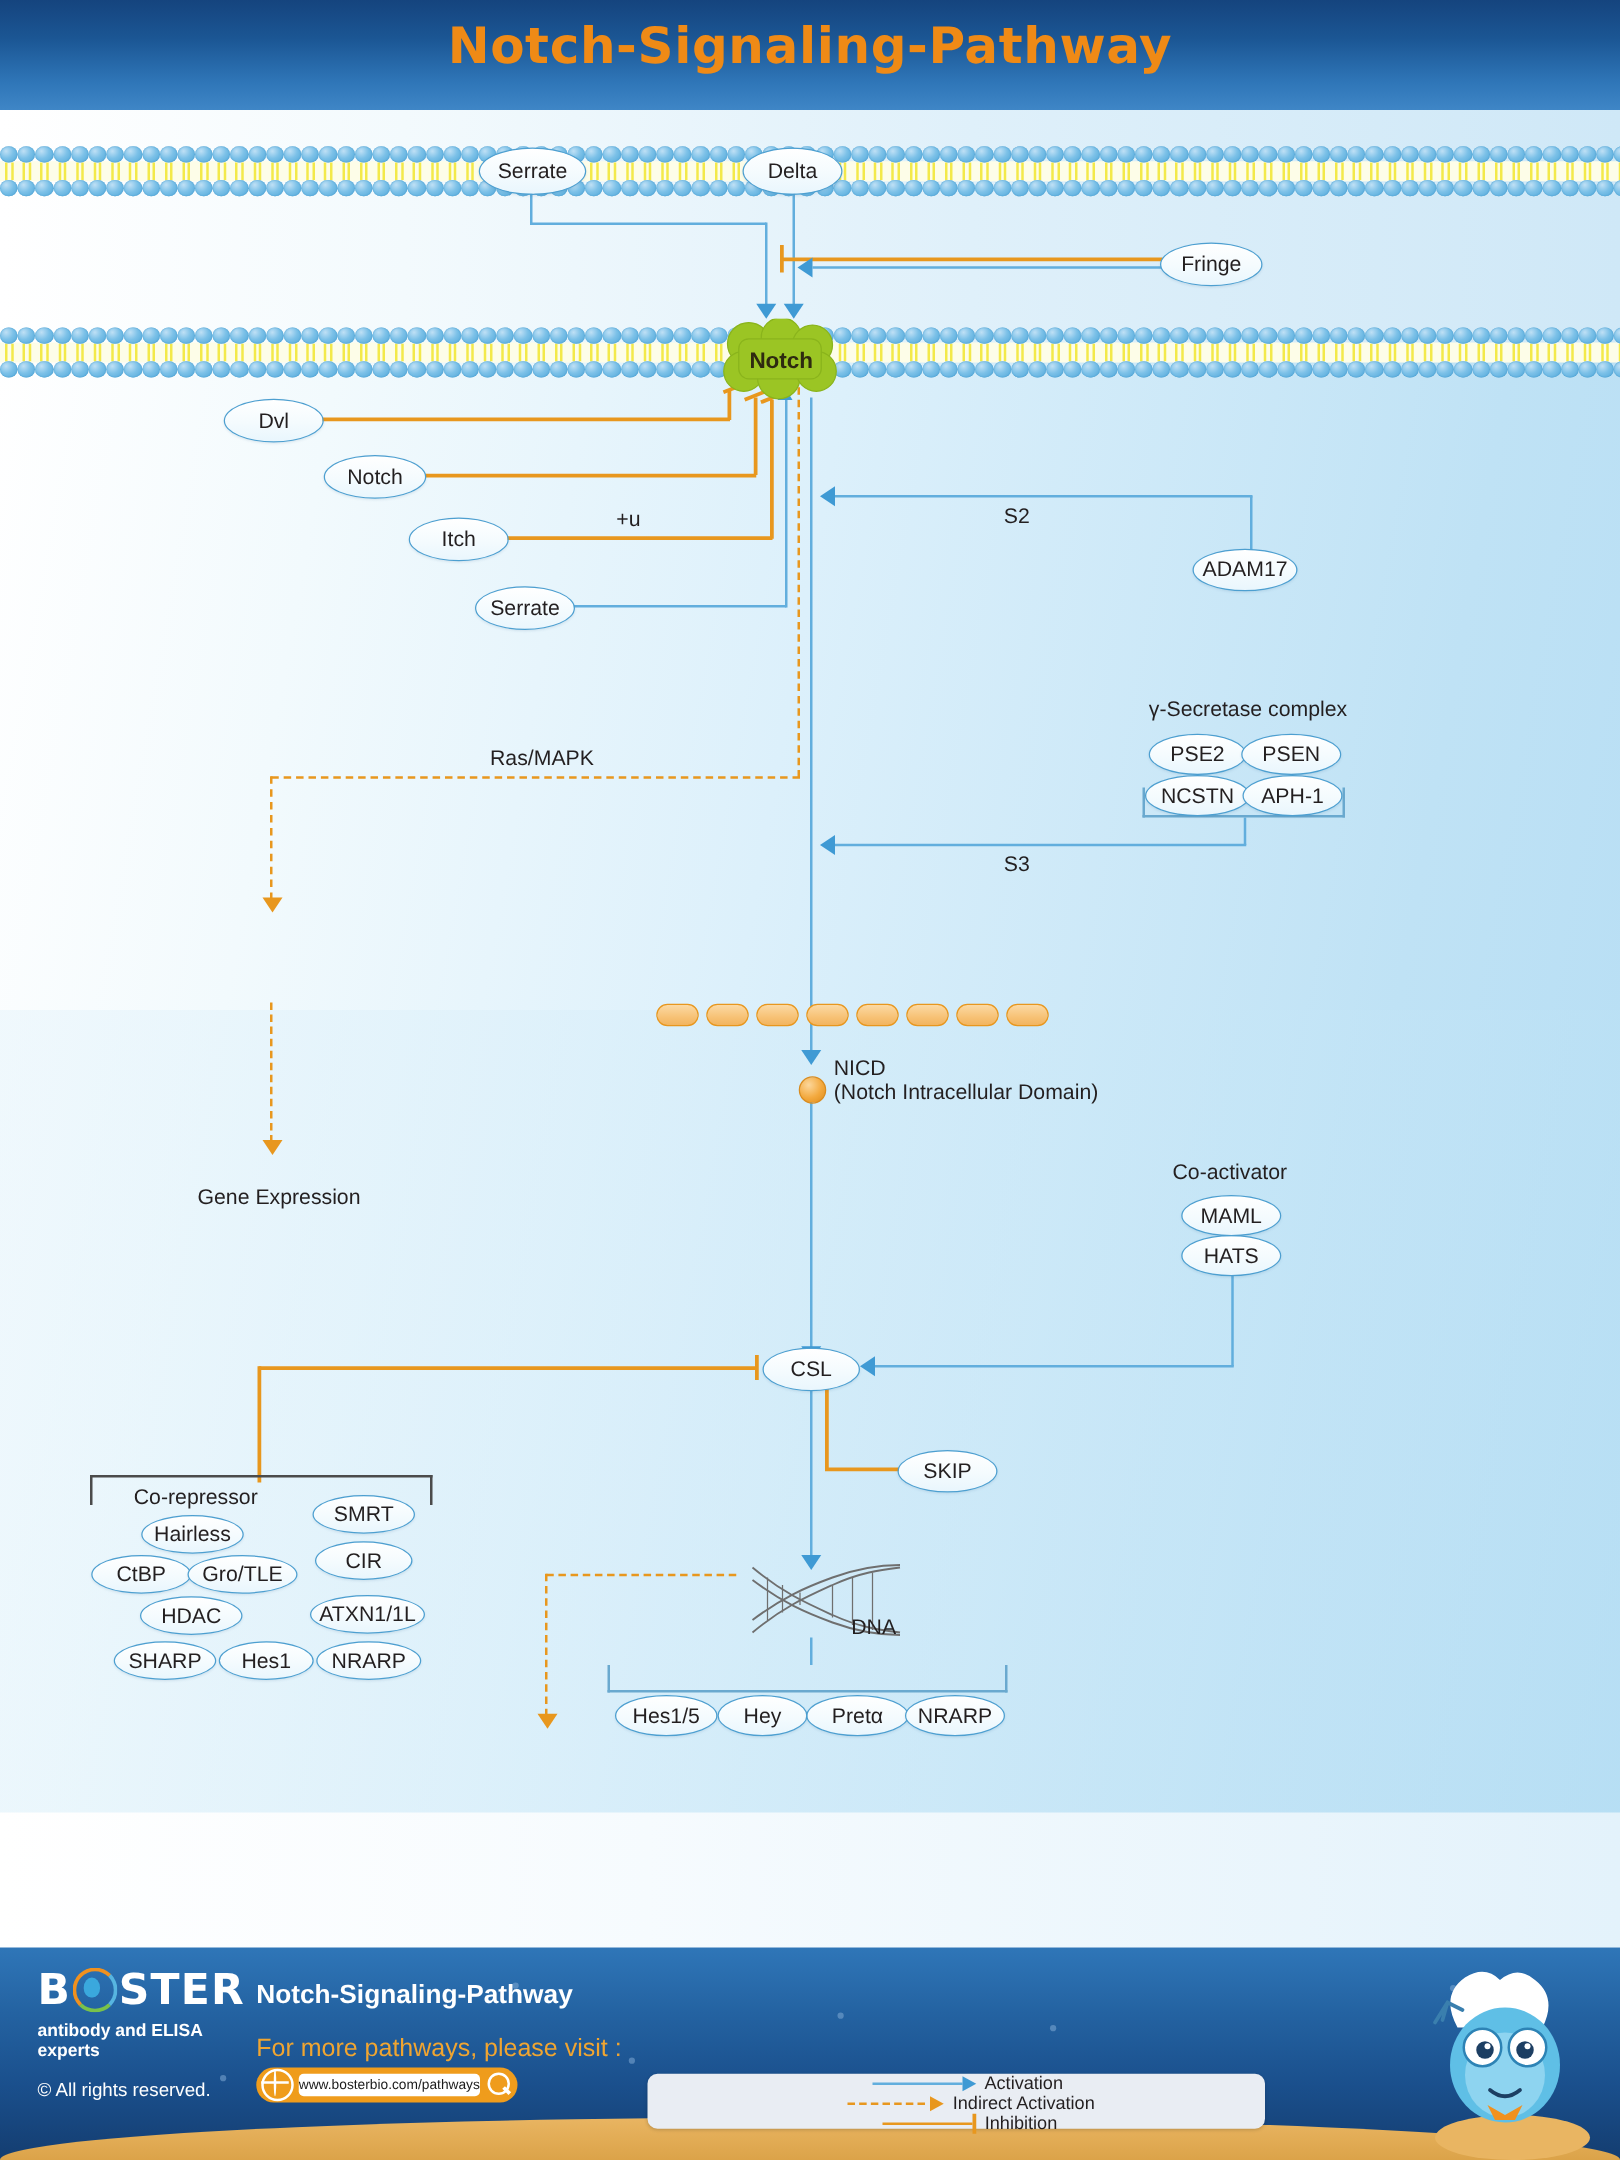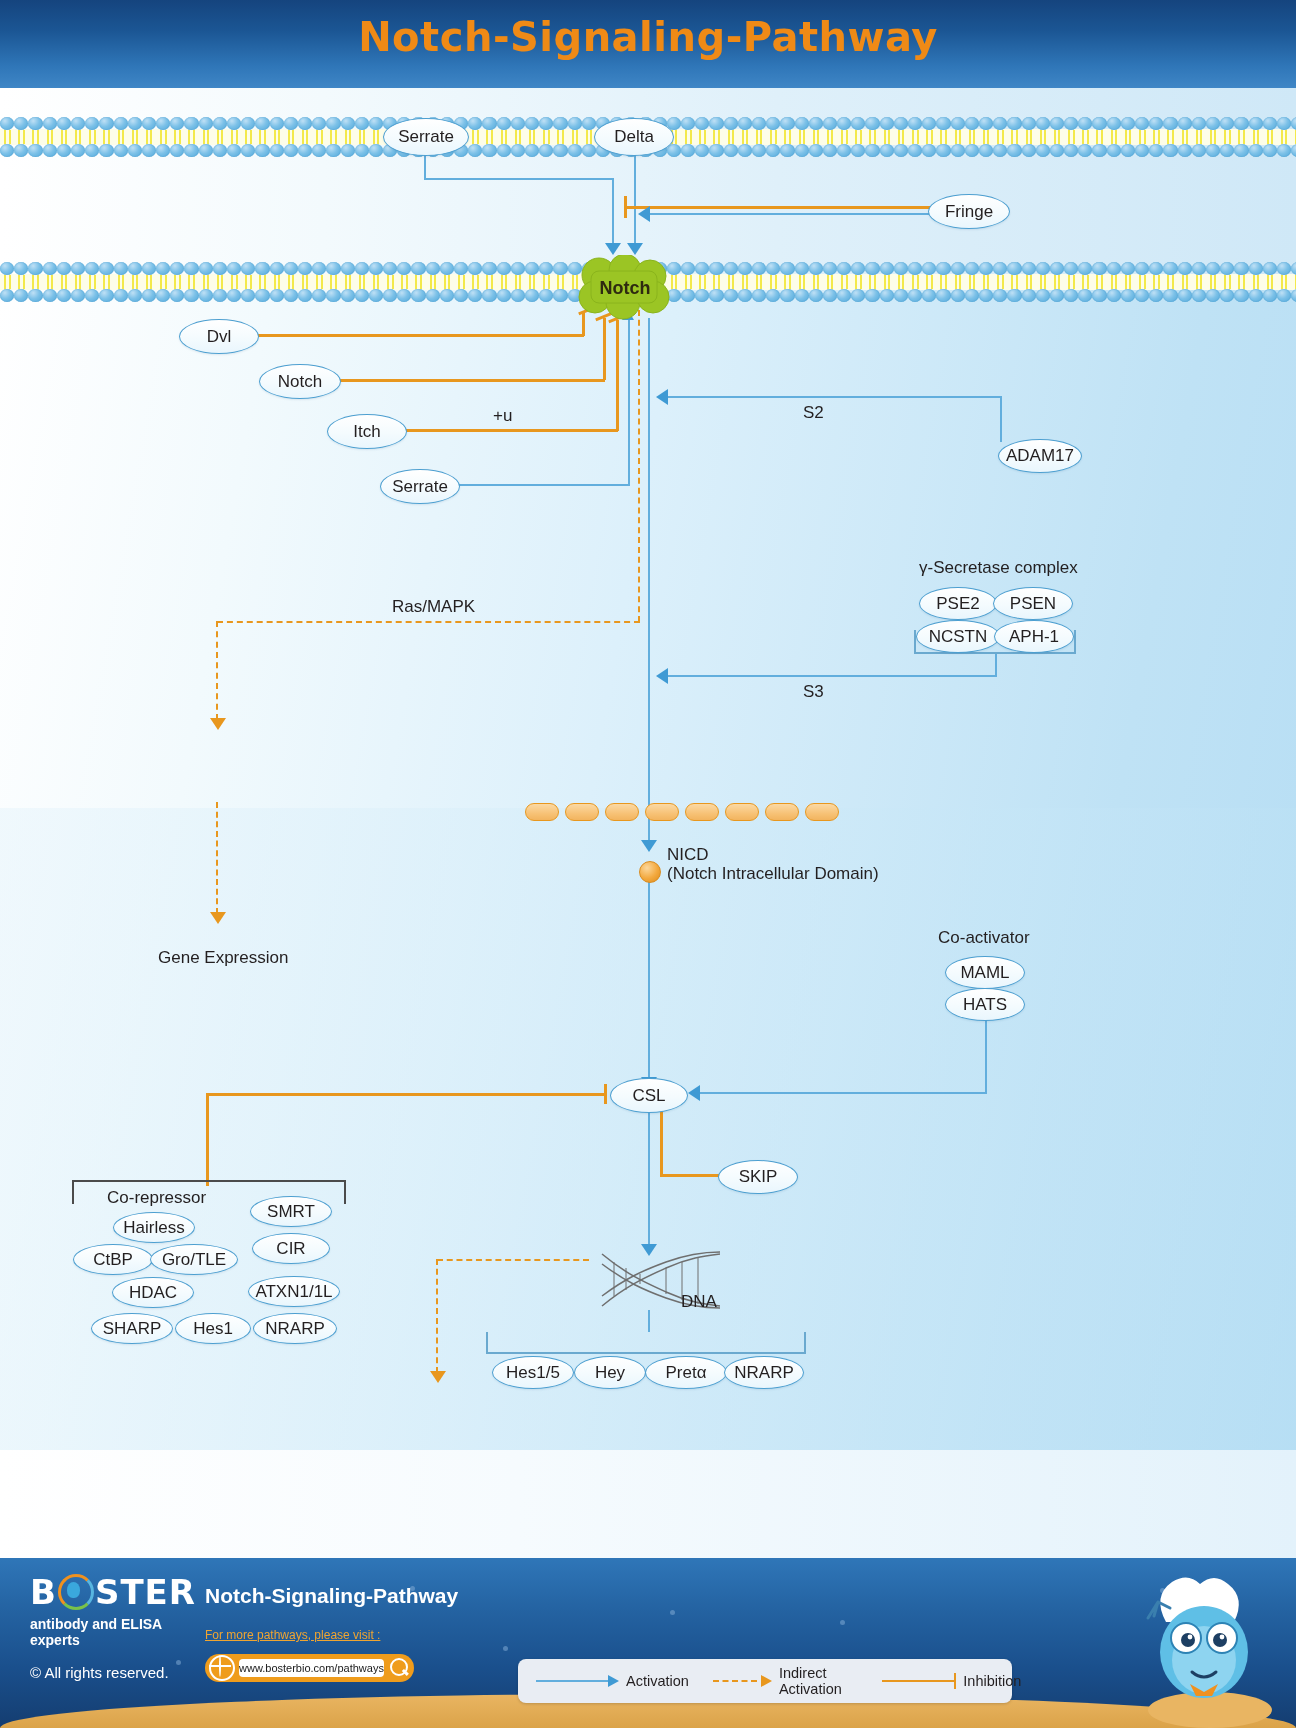--- a/index.html
+++ b/index.html
@@ -140,41 +140,42 @@
     position:relative;margin:0 1px;
   }
   .brandO::after{
     content:"";position:absolute;left:6px;top:5px;width:13px;height:16px;border-radius:50% 50% 45% 45%;
     background:#3aa8dd;
   }
   .brandSub{font-size:14px;color:#ffffff;margin-top:6px;font-weight:700;}
   .brandCopy{font-size:15px;color:#ffffff;margin-top:16px;}
 
   .ftTitle{position:absolute;left:205px;top:26px;font-size:21px;font-weight:700;color:#ffffff;}
-  .ftVisit{position:absolute;left:205px;top:70px;font-size:12px;color:#f0a531;text-decoration:underline;}
+  .ftVisit{position:absolute;left:205px;top:70px;font-size:20px;color:#f0a531;}
   .urlPill{
     position:absolute;left:205px;top:96px;height:28px;border-radius:14px;background:#ef9c1c;
     display:flex;align-items:center;padding:0 4px;gap:4px;
   }
   .globe{
     width:22px;height:22px;border-radius:50%;border:2px solid #ffffff;position:relative;flex:0 0 auto;
   }
   .globe::before{content:"";position:absolute;left:-2px;top:8px;width:22px;height:2px;background:#fff;}
   .globe::after{content:"";position:absolute;left:8px;top:-2px;width:2px;height:22px;background:#fff;border-radius:50%;box-shadow:none;}
   .urlText{
     background:#ffffff;border-radius:4px;padding:3px 0;font-size:11px;color:#1a1a1a;
   }
   .magn{width:22px;height:22px;position:relative;flex:0 0 auto;}
   .magn::before{content:"";position:absolute;left:2px;top:1px;width:14px;height:14px;border:2.4px solid #fff;border-radius:50%;}
   .magn::after{content:"";position:absolute;left:14px;top:14px;width:7px;height:2.6px;background:#fff;transform:rotate(45deg);}
 
   .legend{
     position:absolute;left:518px;top:1659px;width:494px;height:44px;border-radius:8px;
     background:#e9edf3;display:flex;align-items:center;z-index:40;
     box-shadow:0 1px 3px rgba(0,0,0,.18);
+    flex-direction:column;
   }
   .lgItem{display:flex;align-items:center;font-size:14.5px;color:#231f20;}
   .lgLineBlue{width:72px;height:2px;background:#62aedd;}
   .lgArrBlue{width:0;height:0;border-top:6px solid transparent;border-bottom:6px solid transparent;border-left:11px solid #3f9ad4;margin-right:7px;}
   .lgLineDash{width:62px;height:0;border-top:2.6px dashed #e8971e;}
   .lgArrOr{width:0;height:0;border-top:6px solid transparent;border-bottom:6px solid transparent;border-left:11px solid #e8971e;margin-right:7px;}
   .lgLineOr{width:72px;height:2.6px;background:#e8971e;}
   .lgTbar{width:2.6px;height:16px;background:#e8971e;margin-right:7px;}
 
   .mascot{position:absolute;right:8px;top:1560px;width:170px;height:168px;z-index:35;}
@@ -831,21 +832,21 @@
   <div class="ln v-or" style="left:616px;top:320px;height:111px;"></div>
   <div class="tbar" style="left:608px;top:317px;width:18px;height:2.6px;transform:rotate(-22deg);"></div>
 
   <div class="node" style="left:380px;top:469px;width:78px;height:33px;">
     <span>Serrate</span>
   </div>
   <div class="ln h-blue" style="left:458px;top:484px;width:171px;"></div>
   <div class="ln v-blue" style="left:628px;top:320px;height:166px;"></div>
   <div class="arw arw-u" style="left:622px;top:310px;"></div>
 
-  <div class="node" style="left:954px;top:439px;width:82px;height:32px;margin-left:44px;">
+  <div class="node" style="left:954px;top:439px;width:82px;height:32px;">
     <span class="small">ADAM17</span>
   </div>
   <div class="ln v-blue" style="left:1000px;top:397px;height:45px;"></div>
   <div class="ln h-blue" style="left:668px;top:396px;width:334px;"></div>
   <div class="arw arw-l" style="left:656px;top:389px;"></div>
   <div class="label" style="left:803px;top:403px;">S2</div>
 
   <div class="label" style="left:919px;top:558px;">γ-Secretase complex</div>
   <div class="node" style="left:919px;top:587px;width:76px;height:31px;">
     <span class="small">PSE2</span>

